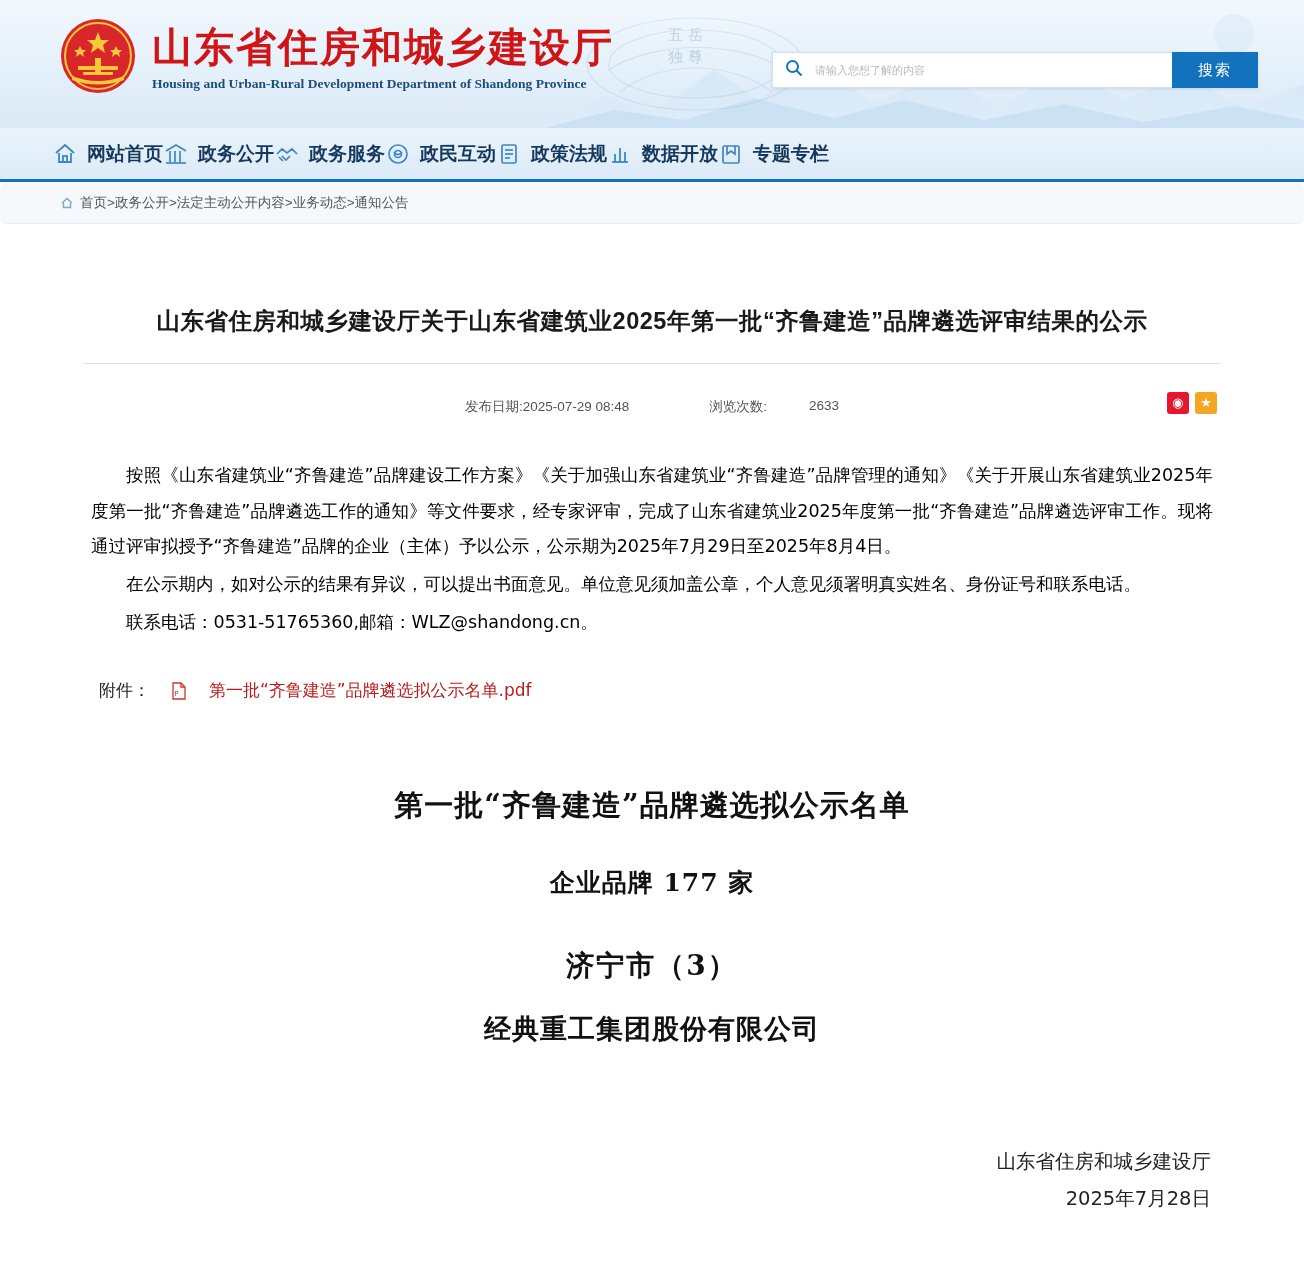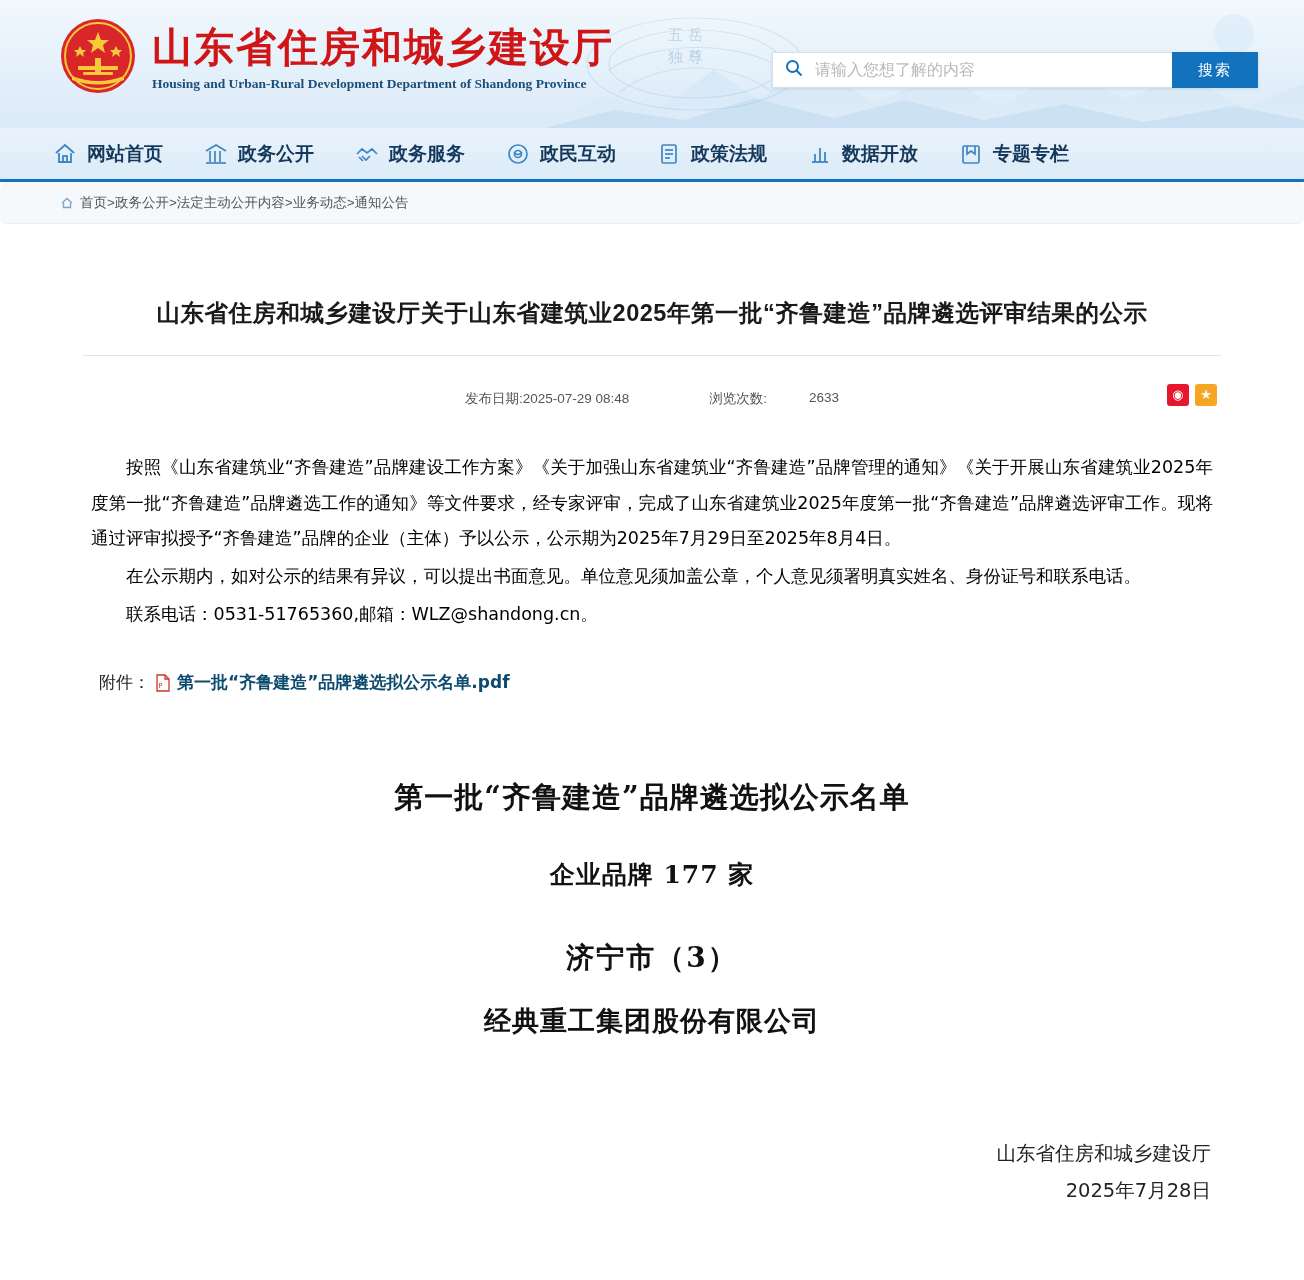--- a/index.html
+++ b/index.html
@@ -79,21 +79,21 @@
     border-right: none;
     display: flex;
     align-items: center;
     gap: 10px;
     padding: 0 12px;
   }
   .search-field input {
     border: none;
     outline: none;
     flex: 1;
-    font-size: 16px;
+    font-size: 11px;
     color: #a21caf;
     font-family: "Liberation Sans", sans-serif;
     background: transparent;
   }
   .search-field input::placeholder { color: #b9b9b9; }
   .search-btn {
     width: 86px;
     background: #1272bd;
     color: #fff;
     font-size: 15px;
@@ -104,21 +104,20 @@
   }
 
   
   .main-nav {
     height: 54px;
     background: linear-gradient(180deg,#e9f3fb 0%, #dcebf8 100%);
     border-bottom: 3px solid #1272bd;
     display: flex;
     align-items: center;
     padding-left: 52px;
-    gap: 40px;
   }
   .nav-item {
     display: flex;
     align-items: center;
     gap: 9px;
     font-size: 19px;
     font-weight: bold;
     color: #15395c;
     cursor: pointer;
     white-space: nowrap;
@@ -137,21 +136,21 @@
     font-size: 13.5px;
     color: #555;
     gap: 6px;
     border-radius: 8px;
   }
   .home-ico { width: 14px; height: 14px; color: #7fa5c5; }
 
   
   .article {
     width: 1138px;
-    margin: 8px auto;
+    margin: 16px auto;
     padding-top: 34px;
   }
   .article-title {
     font-size: 23.5px;
     font-weight: bold;
     color: #1a1a1a;
     text-align: center;
     line-height: 1.5;
     padding: 14px 20px 24px;
     border-bottom: 1px solid #dfe4e9;
@@ -195,34 +194,33 @@
     margin: 0 0 2px;
     text-indent: 2em;
     text-align: justify;
   }
   .attach-line {
     margin-top: 38px;
     font-size: 17px;
     color: #232323;
     display: flex;
     align-items: center;
-    gap: 3px;
+    gap: 19px;
     padding-left: 8px;
   }
   .pdf-ico {
     width: 16px; height: 18px;
     color: #d0342c;
     margin: 0 3px 0 2px;
   }
   .attach-link {
-    color: #0c4a6e;
+    color: #b91c1c;
     text-decoration: none;
     font-size: 17px;
     cursor: pointer;
-    font-weight: bold;
   }
 
   
   .doc-preview {
     font-family: "DejaVu Serif", "Liberation Serif", serif;
     padding: 44px 0 0;
     color: #111;
   }
   .doc-attach-label {
     font-size: 26px;

